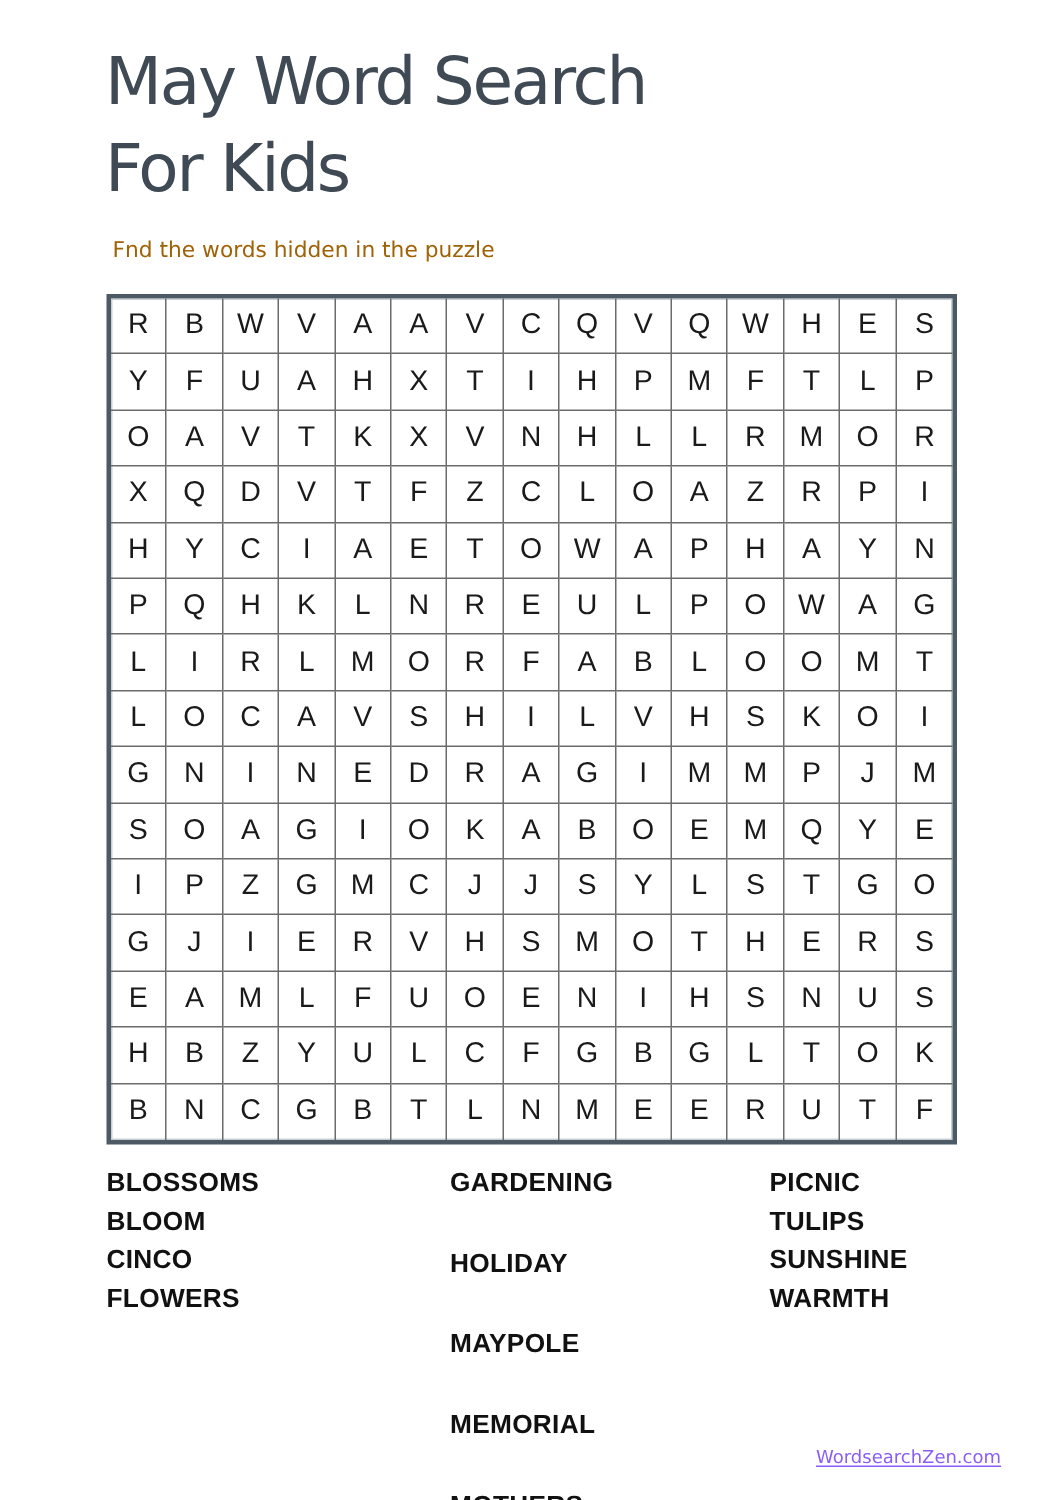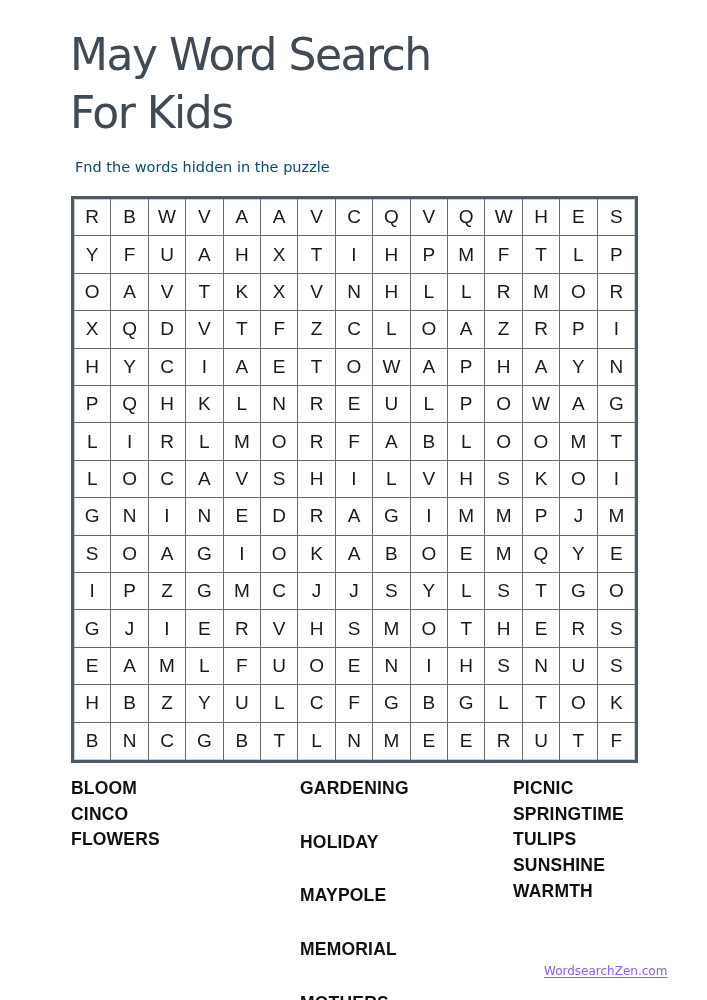--- a/index.html
+++ b/index.html
@@ -25,21 +25,21 @@
       line-height: 58px;
       letter-spacing: -1.5px;
       color: #3f4a54;
     }
     .subtitle {
       position: absolute;
       left: 75px;
       top: 159px;
       font-family: "DejaVu Sans", sans-serif;
       font-size: 14.5px;
-      color: #0c4a6e;
+      color: #a16207;
     }
     .grid-wrap {
       position: absolute;
       left: 71px;
       top: 196px;
       width: 561px;
       height: 561px;
       border: 3px solid #4b5a64;
       box-shadow: inset 0 0 0 1px #c9d0d4;
       background: #fff;
@@ -333,33 +333,33 @@
       <div class="cell last-row">E</div>
       <div class="cell last-row">R</div>
       <div class="cell last-row">U</div>
       <div class="cell last-row">T</div>
       <div class="cell last-col last-row">F</div>
     </div>
 </div>
 
 <div class="words">
   <div class="word-col c0">
+    <span class="word">BLOSSOMS</span>
     <span class="word">BLOOM</span>
     <span class="word">CINCO</span>
     <span class="word">FLOWERS</span>
   </div>
   <div class="word-col c1">
     <span class="word">GARDENING</span>
     <span class="word">HOLIDAY</span>
     <span class="word">MAYPOLE</span>
     <span class="word">MEMORIAL</span>
     <span class="word">MOTHERS</span>
   </div>
   <div class="word-col c2">
     <span class="word">PICNIC</span>
-    <span class="word">SPRINGTIME</span>
     <span class="word">TULIPS</span>
     <span class="word">SUNSHINE</span>
     <span class="word">WARMTH</span>
   </div>
 </div>
 
 <a class="footer-link">WordsearchZen.com</a>
 
 </body></html>

